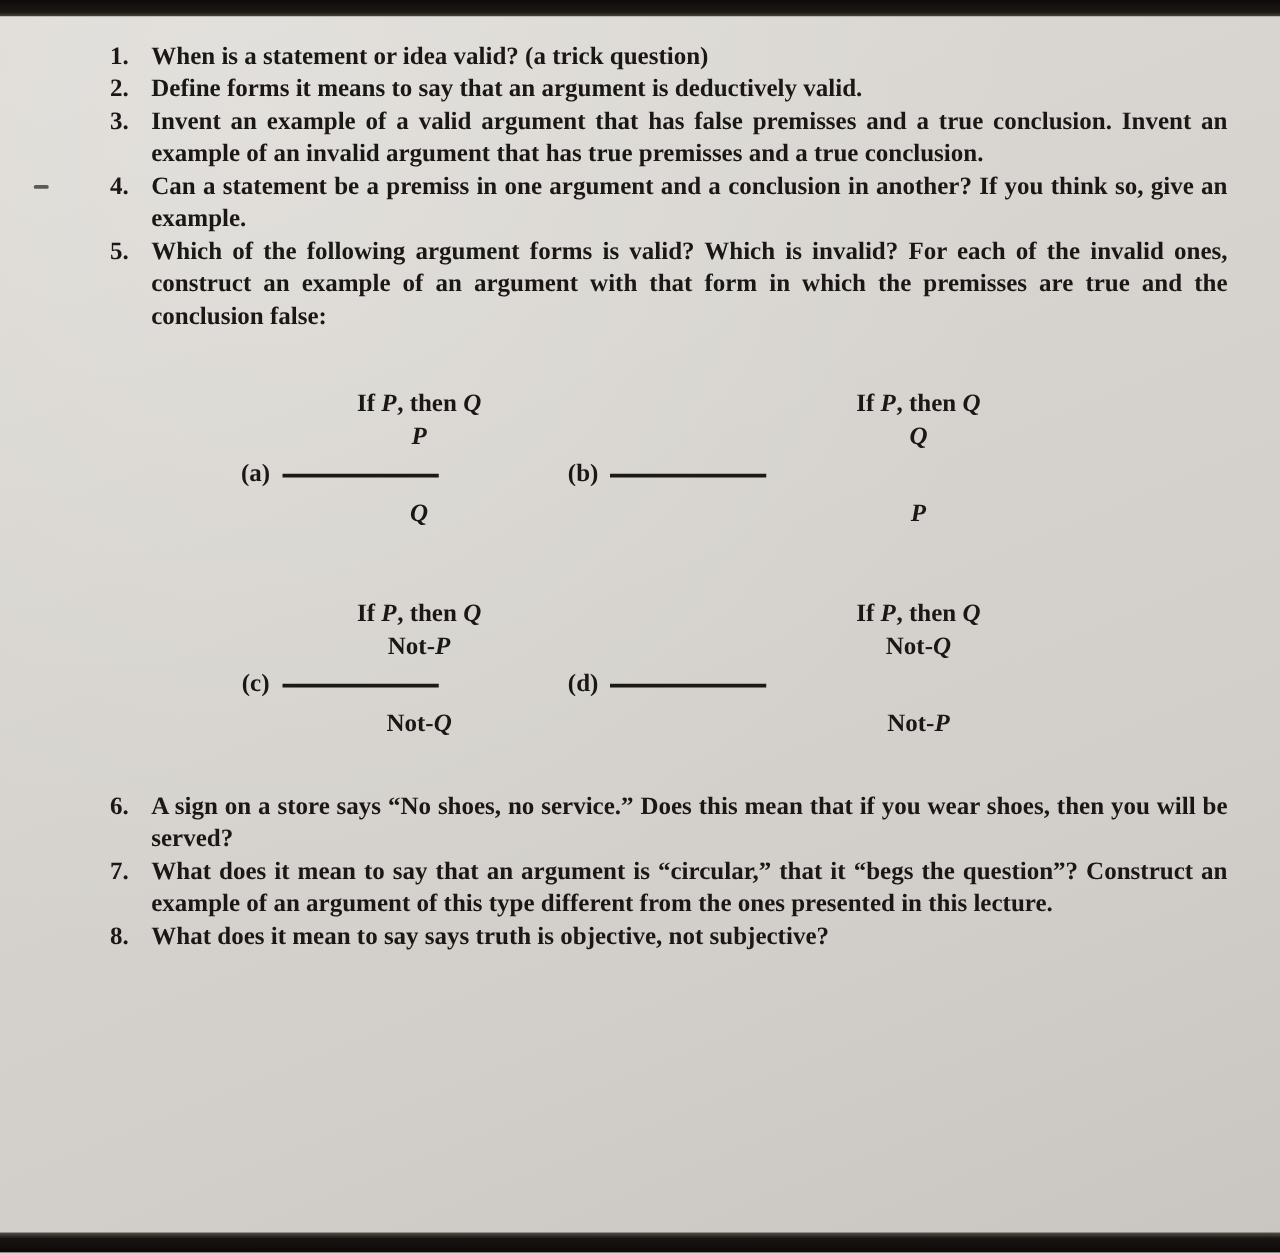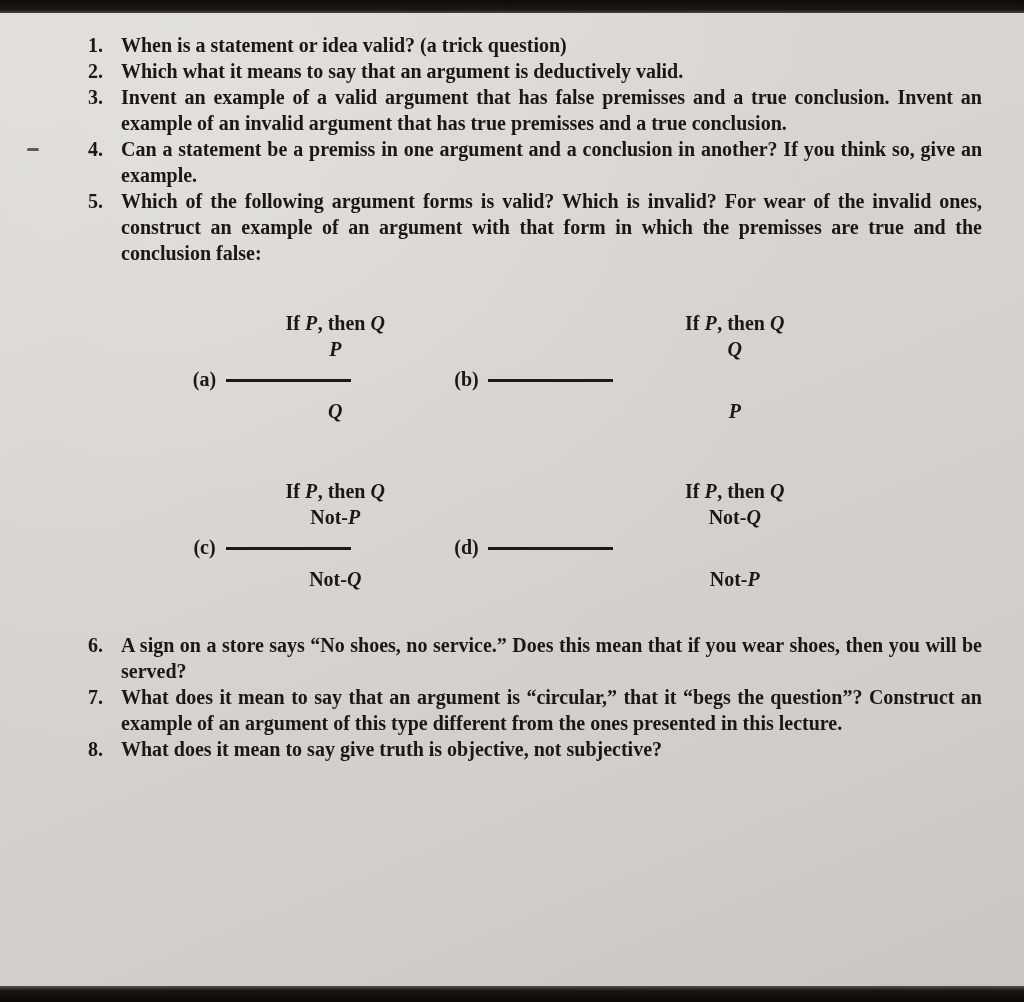--- a/index.html
+++ b/index.html
@@ -62,33 +62,33 @@
   <div class="scan-artifact"></div>
 
   <div class="content">
 
     <div class="q">
       <span class="q-num">1.</span>
       <span class="q-text">When is a statement or idea valid? (a trick question)</span>
     </div>
     <div class="q">
       <span class="q-num">2.</span>
-      <span class="q-text">Which what it means to say that an argument is deductively valid.</span>
+      <span class="q-text">Define forms it means to say that an argument is deductively valid.</span>
     </div>
     <div class="q">
       <span class="q-num">3.</span>
       <span class="q-text">Invent an example of a valid argument that has false premisses and a true conclusion. Invent an example of an invalid argument that has true premisses and a true conclusion.</span>
     </div>
     <div class="q">
       <span class="q-num">4.</span>
       <span class="q-text">Can a statement be a premiss in one argument and a conclusion in another? If you think so, give an example.</span>
     </div>
     <div class="q">
       <span class="q-num">5.</span>
-      <span class="q-text">Which of the following argument forms is valid? Which is invalid? For wear of the invalid ones, construct an example of an argument with that form in which the premisses are true and the conclusion false:</span>
+      <span class="q-text">Which of the following argument forms is valid? Which is invalid? For each of the invalid ones, construct an example of an argument with that form in which the premisses are true and the conclusion false:</span>
     </div>
 
     <div class="forms">
 
       <div class="form-block">
         <div class="fline mathify">If <i>P</i>, then <i>Q</i></div>
         <div class="fline mathify"><i>P</i></div>
         <div class="frule-row">
           <span class="flabel">(a)</span>
           <span class="frule"></span>
@@ -133,20 +133,20 @@
       <div class="q">
         <span class="q-num">6.</span>
         <span class="q-text">A sign on a store says “No shoes, no service.” Does this mean that if you wear shoes, then you will be served?</span>
       </div>
       <div class="q">
         <span class="q-num">7.</span>
         <span class="q-text">What does it mean to say that an argument is “circular,” that it “begs the question”? Construct an example of an argument of this type different from the ones presented in this lecture.</span>
       </div>
       <div class="q">
         <span class="q-num">8.</span>
-        <span class="q-text">What does it mean to say give truth is objective, not subjective?</span>
+        <span class="q-text">What does it mean to say says truth is objective, not subjective?</span>
       </div>
     </div>
 
   </div>
 
   <div class="scan-bar-bottom"></div>
 </div>
 
 </body></html>

